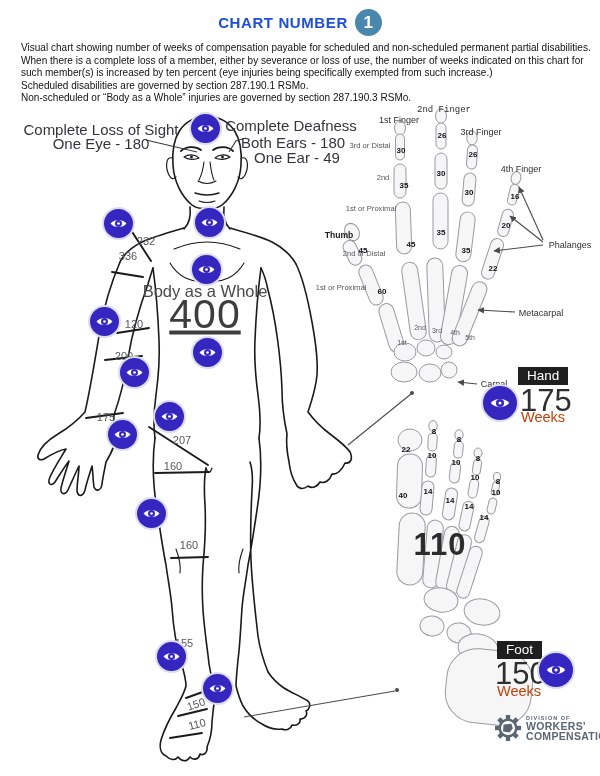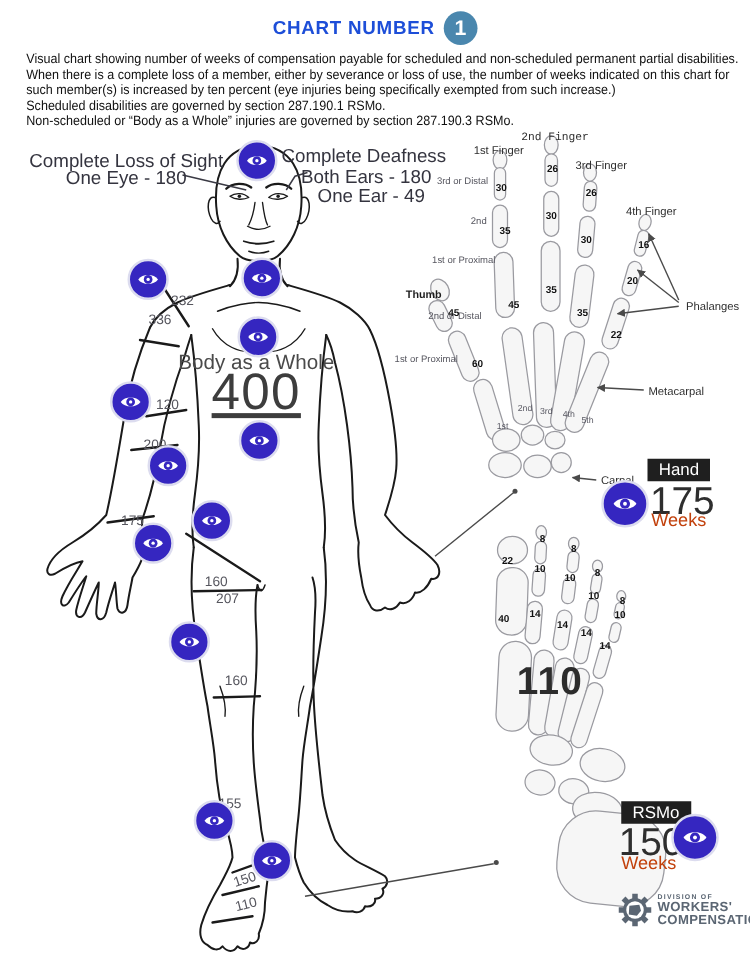--- a/index.html
+++ b/index.html
@@ -239,21 +239,21 @@
 <div class="abs ctr ann" style="left:297px;top:157px;">One Ear - 49</div>
 
 <div class="abs ctr baw-label" style="left:205px;top:291px;">Body as a Whole</div>
 <div class="abs ctr baw-value" style="left:205px;top:314px;text-decoration:underline;">400</div>
 
 <div class="abs ctr seg" style="left:146px;top:241px;">232</div>
 <div class="abs ctr seg" style="left:128px;top:256px;">336</div>
 <div class="abs ctr seg" style="left:134px;top:324px;">120</div>
 <div class="abs ctr seg" style="left:124px;top:356px;">200</div>
 <div class="abs ctr seg" style="left:106px;top:417px;">175</div>
-<div class="abs ctr seg" style="left:182px;top:440px;margin-top:39px;">207</div>
+<div class="abs ctr seg" style="left:182px;top:440px;">207</div>
 <div class="abs ctr seg" style="left:173px;top:466px;">160</div>
 <div class="abs ctr seg" style="left:189px;top:545px;">160</div>
 <div class="abs ctr seg" style="left:184px;top:643px;">155</div>
 <div class="abs rot18 seg" style="left:196px;top:704px;">150</div>
 <div class="abs rot14 seg" style="left:197px;top:724px;">110</div>
 
 <div class="abs ctr flabel" style="left:399px;top:120px;">1st Finger</div>
 <div class="abs ctr flabel" style="left:444px;top:110px;font-family:Liberation Mono, monospace;">2nd Finger</div>
 <div class="abs ctr flabel" style="left:481px;top:132px;">3rd Finger</div>
 <div class="abs ctr flabel" style="left:521px;top:169px;">4th Finger</div>
@@ -303,21 +303,21 @@
 <div class="abs ctr bv" style="left:459px;top:439px;">8</div>
 <div class="abs ctr bv" style="left:456px;top:462px;">10</div>
 <div class="abs ctr bv" style="left:450px;top:500px;">14</div>
 <div class="abs ctr bv" style="left:478px;top:458px;">8</div>
 <div class="abs ctr bv" style="left:475px;top:477px;">10</div>
 <div class="abs ctr bv" style="left:469px;top:506px;">14</div>
 <div class="abs ctr bv" style="left:498px;top:481px;">8</div>
 <div class="abs ctr bv" style="left:496px;top:492px;">10</div>
 <div class="abs ctr bv" style="left:484px;top:517px;">14</div>
 
-<div class="abs result-box" style="left:497px;top:641px;">RSMo</div>
+<div class="abs result-box" style="left:497px;top:641px;">Foot</div>
 <div class="abs result-num" style="left:495px;top:656px;">150</div>
 <div class="abs result-unit" style="left:497px;top:683px;">Weeks</div>
 
 <div class="eye-marker" style="left:205px;top:128px;">
     <svg width="19" height="19" viewBox="0 0 24 24">
       <path d="M2 12 C6 6,18 6,22 12 C18 18,6 18,2 12 Z" fill="#fff"></path>
       <circle cx="12" cy="12" r="4.4" fill="#3526c0"></circle>
       <circle cx="12" cy="12" r="1.7" fill="#fff"></circle>
     </svg>
   </div>

